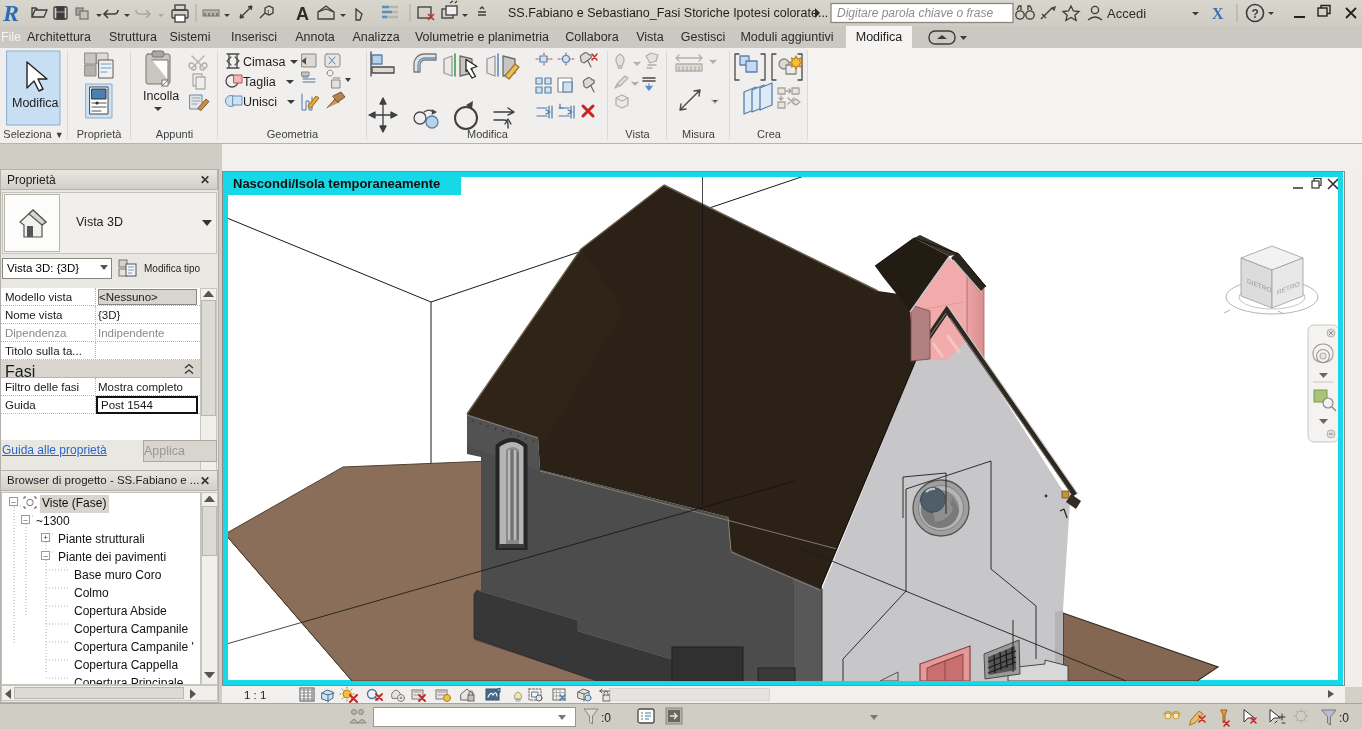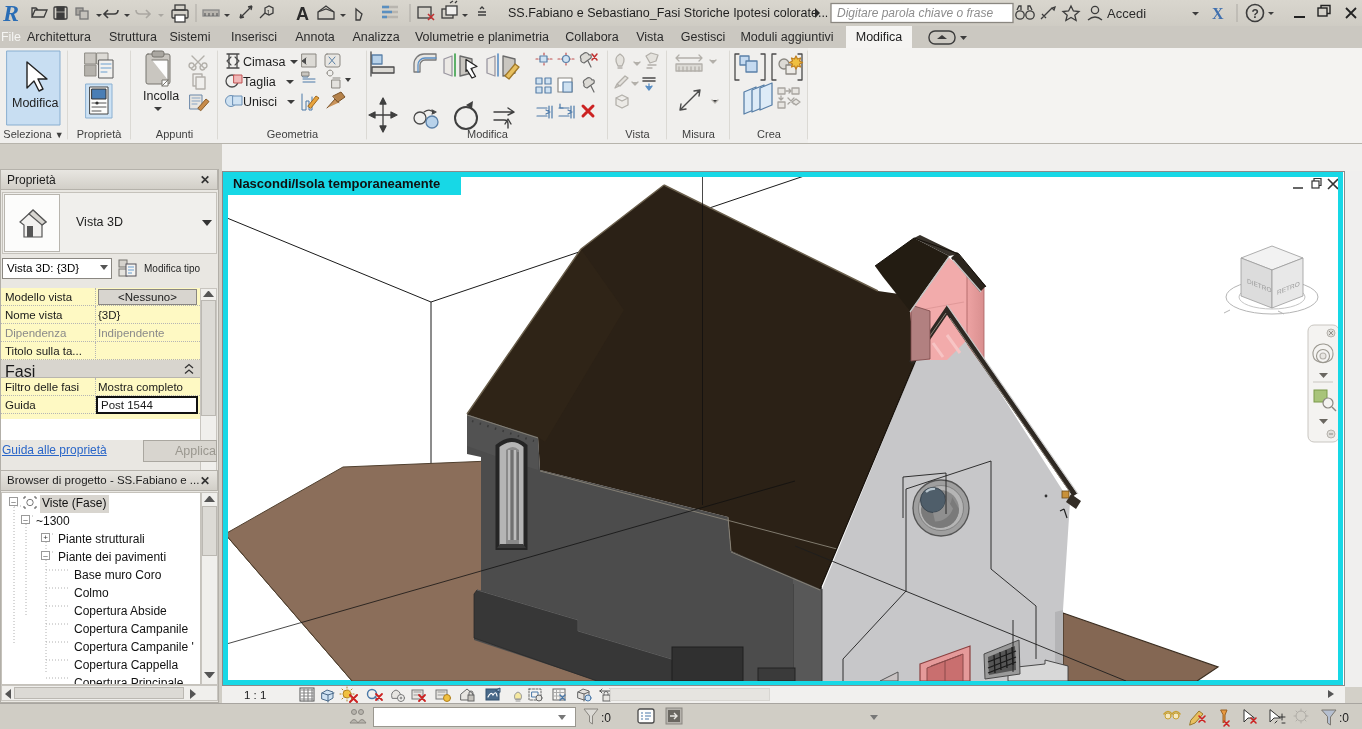--- a/index.html
+++ b/index.html
@@ -343,28 +343,28 @@
  <div class="abs" style="left:2px;top:114px;width:110px;height:21px;background:#fff;border:1px solid #8a8781;font-size:11.5px;padding:3px 0 0 4px">Vista 3D: {3D}<span style="position:absolute;right:3px;top:6px;width:0;height:0;border-left:4px solid transparent;border-right:4px solid transparent;border-top:5px solid #555"></span></div>
  <svg class="abs" style="left:118px;top:114px" width="20" height="20" viewBox="0 0 20 20">
       <rect x="1" y="2" width="8" height="7" fill="#d5d2cc" stroke="#77746e"></rect>
       <rect x="1" y="11" width="8" height="7" fill="#e5e3de" stroke="#77746e"></rect>
       <rect x="8" y="6" width="10" height="12" fill="#f5f4f2" stroke="#55525a"></rect>
       <path d="M10 9 h6 m-6 3 h6 m-6 3 h4" stroke="#6a9fd0" stroke-width="1"></path>
     </svg>
  <div class="cell" style="left:144px;top:119px;font-size:10px">Modifica tipo</div>
 
  <div class="abs" style="left:1px;top:144px;width:199px;height:152px;background:#fff"></div>
- <div class="abs" style="left:1px;top:144px;width:199px;height:131px;background:#fef9c3">
+ <div class="abs" style="left:1px;top:144px;width:199px;height:131px;background:#ffffff">
   <style>.prow{position:absolute;left:0;width:199px;height:18px;border-bottom:1px dotted #b5b5b5;font-size:11.5px;color:#1a1a1a}
   .prow .k{position:absolute;left:4px;top:3px;white-space:nowrap}.prow .v{position:absolute;left:97px;top:3px;white-space:nowrap}
   .pdiv{position:absolute;left:94px;top:0;width:1px;height:18px;border-left:1px dotted #b5b5b5}</style>
   <div class="prow" style="top:0">
         <span class="k">Modello vista</span>
         <span class="pdiv"></span>
-        <span style="position:absolute;left:97px;top:1px;width:99px;height:16px;background:#d8d5cf;border:1px solid #8a8781;text-align:center;padding-top:1px">&lt;Nessuno&gt;</span>
+        <span style="position:absolute;left:97px;top:1px;width:99px;height:16px;background:#d8d5cf;border:1px solid #8a8781;padding-top:1px">&lt;Nessuno&gt;</span>
       </div>
   <div class="prow" style="top:18px">
         <span class="k">Nome vista</span>
         <span class="pdiv"></span>
         <span class="v">{3D}</span>
       </div>
   <div class="prow" style="top:36px;color:#8a8a8a">
         <span class="k">Dipendenza</span>
         <span class="pdiv"></span>
         <span class="v">Indipendente</span>
@@ -388,21 +388,21 @@
         <span class="k">Guida</span>
         <span class="pdiv"></span>
         <span style="position:absolute;left:95px;top:0;width:102px;height:18px;background:#fff;border:2px solid #111;padding:1px 0 0 3px">Post 1544</span>
       </div>
  </div>
  <div class="abs" style="left:200px;top:144px;width:17px;height:298px;background:#f0efec;border:1px solid #c8c5bf"></div>
  <div class="abs" style="left:203px;top:147px;width:11px;height:0;border-left:5.5px solid transparent;border-right:5.5px solid transparent;border-bottom:6px solid #555"></div>
  <div class="abs" style="left:203px;top:428px;width:11px;height:0;border-left:5.5px solid transparent;border-right:5.5px solid transparent;border-top:6px solid #555"></div>
  <div class="abs" style="left:201px;top:156px;width:15px;height:116px;background:#dcdad5;border:1px solid #bbb8b2"></div>
  <div class="abs" style="left:2px;top:299px;width:150px;height:15px;font-size:12px;color:#2a66c8;text-decoration:underline">Guida alle proprietà</div>
- <div class="abs" style="left:143px;top:296px;width:74px;height:22px;background:#d8d5cf;border:1px solid #aaa7a0;color:#9a978f;font-size:12.5px;text-align:right;padding-top:3px">Applica</div>
+ <div class="abs" style="left:143px;top:296px;width:74px;height:22px;background:#d8d5cf;border:1px solid #aaa7a0;color:#9a978f;font-size:12.5px;text-align:left;padding-top:3px">Applica</div>
 
  <div class="abs" style="left:0;top:326px;width:219px;height:233px;background:#e9e7e2;border:1px solid #b2afa8"></div>
  <div class="palhead" style="top:326px;font-size:11.5px">Browser di progetto - SS.Fabiano e ...<span style="position:absolute;right:7px;top:3px;color:#333;font-weight:bold;font-size:12px">✕</span></div>
  <div class="abs" style="left:1px;top:348px;width:200px;height:193px;background:#fff;border:1px solid #c5c2bb;overflow:hidden">
   <style>.trow{position:absolute;left:0;height:18px;font-size:12px;color:#111;white-space:nowrap}
   .tbox{position:absolute;width:9px;height:9px;border:1px solid #9a9a9a;background:#fff;font-size:8px;line-height:7px;text-align:center;color:#333}</style>
   <svg class="abs" style="left:0;top:0" width="200" height="193" viewBox="0 0 200 193" stroke="#b0b0b0" stroke-dasharray="1 2">
    <path d="M12 14 v136 M24 22 v100 M44 40 v140" fill="none"></path>
    <path d="M12 13 h8 M24 23 h8 M44 41 h8 M44 59 h8 M44 77 h24 M44 95 h24 M44 113 h24 M44 131 h24 M44 149 h24 M44 167 h24 M44 185 h24" fill="none"></path>
   </svg>

